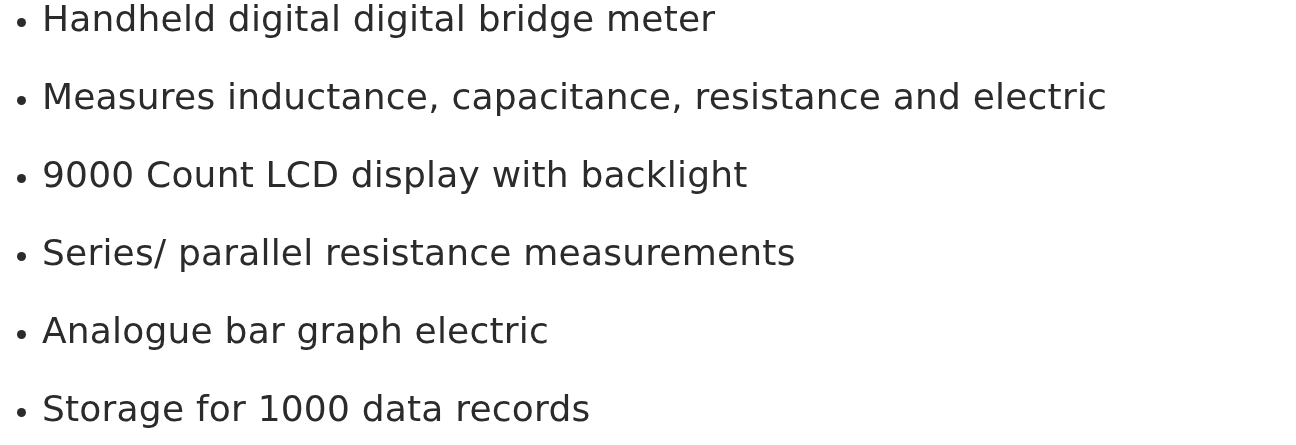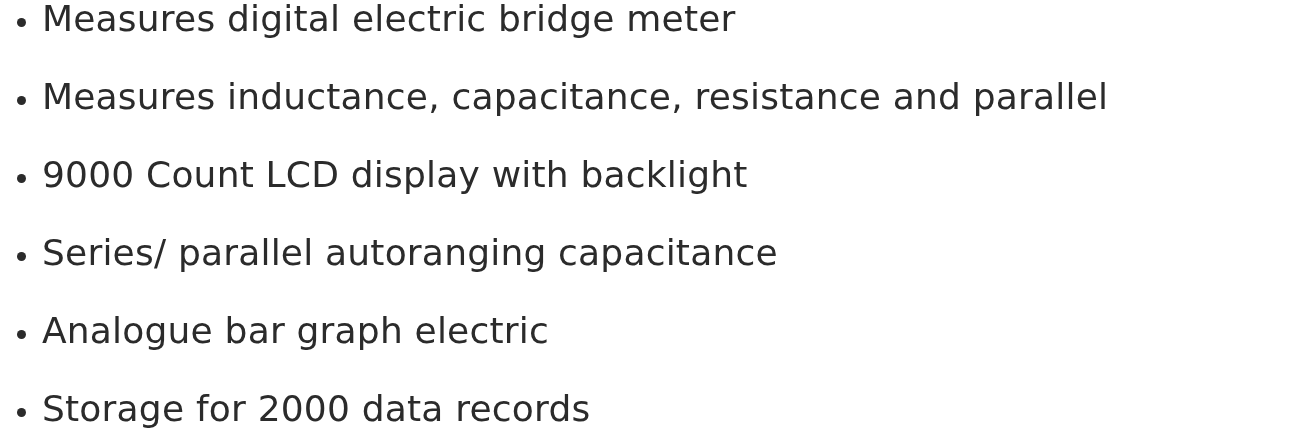--- a/index.html
+++ b/index.html
@@ -29,19 +29,19 @@
     }
     ul.feature-list li::marker {
       color: #2b2b2b;
       font-size: 30px;
     }
   </style>
 </head>
 <body>
 
 <ul class="feature-list">
-  <li>Measures digital electric bridge meter</li>
-  <li>Measures inductance, capacitance, resistance and parallel</li>
+  <li>Handheld digital digital bridge meter</li>
+  <li>Measures inductance, capacitance, resistance and electric</li>
   <li>9000 Count LCD display with backlight</li>
-  <li>Series/ parallel autoranging capacitance</li>
+  <li>Series/ parallel resistance measurements</li>
   <li>Analogue bar graph electric</li>
-  <li>Storage for 2000 data records</li>
+  <li>Storage for 1000 data records</li>
 </ul>
 
 </body></html>

